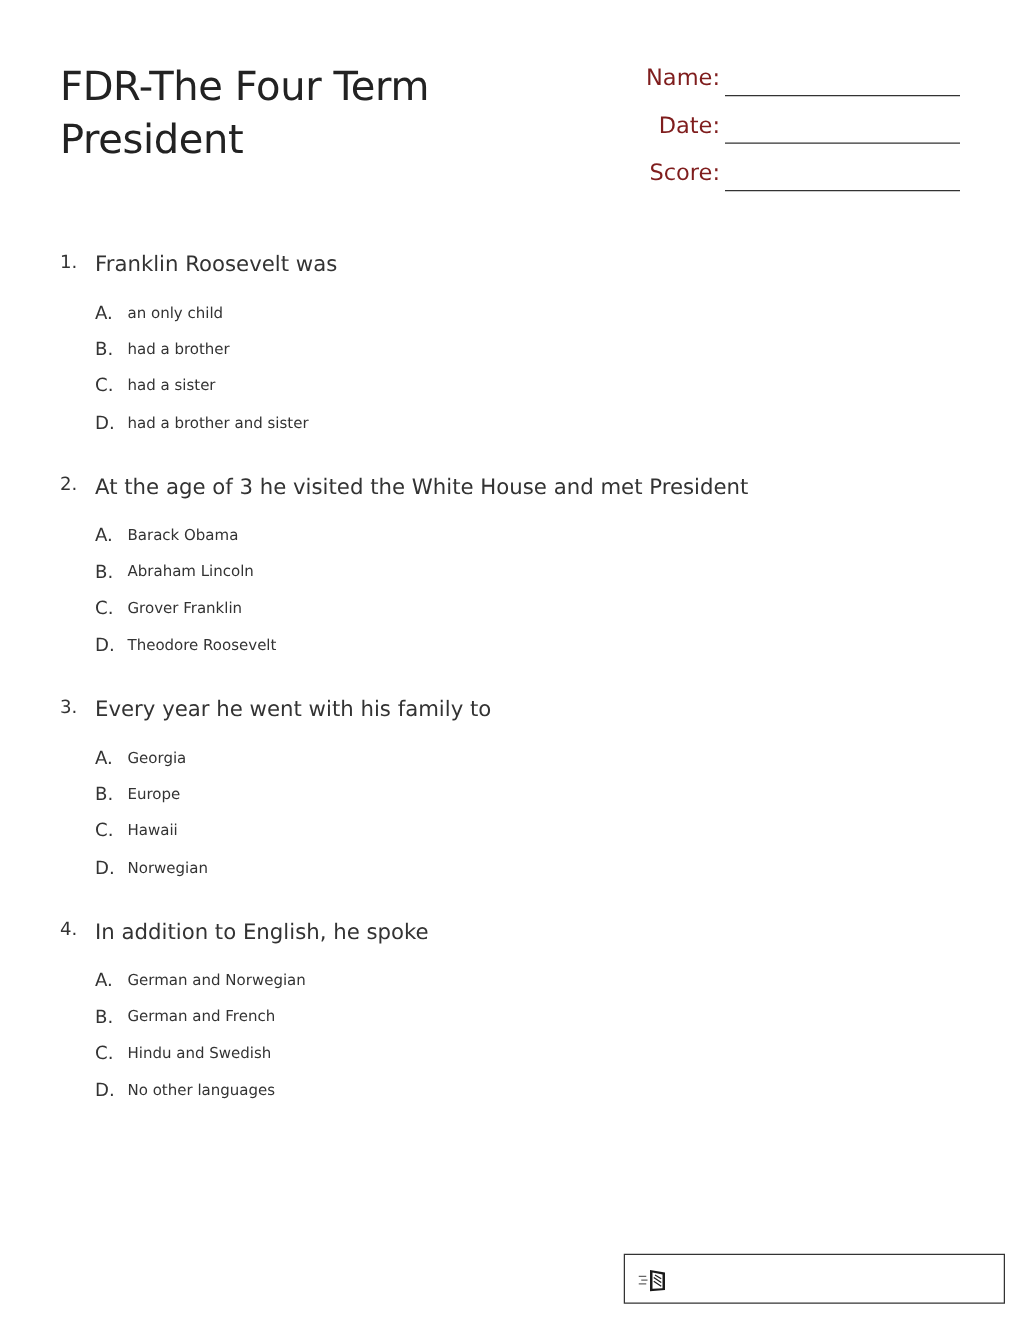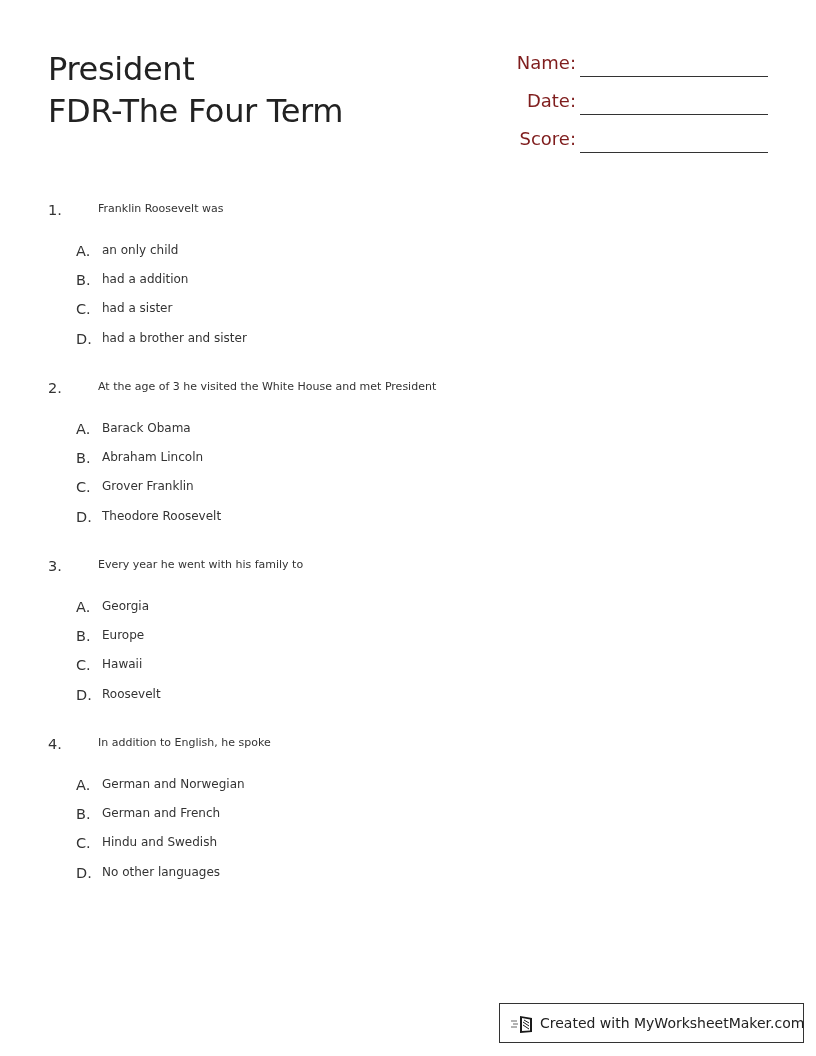--- a/index.html
+++ b/index.html
@@ -19,37 +19,37 @@
       position: absolute; right: 194px; top: 4px; font-size: 18px; color: #7f1d1d;
       text-align: left; white-space: nowrap;
     }
     .field .line {
       position: absolute; left: 100px; width: 188px; top: 28px; height: 0;
       border-top: 1.5px solid #333;
     }
     .questions { position: absolute; left: 48px; top: 200px; width: 720px; }
     .q { position: absolute; left: 0; width: 720px; }
     .q .num { position: absolute; left: 0; top: 0; font-size: 14.5px; color: #333; }
-    .q .stem { position: absolute; left: 28px; top: 0; font-size: 11px; color: #333; white-space: nowrap; margin-left: 22px; }
+    .q .stem { position: absolute; left: 28px; top: 0; font-size: 17px; color: #333; white-space: nowrap; }
     .opt { position: absolute; left: 28px; height: 22px; }
     .opt .letter { position: absolute; left: 0; top: 0; font-size: 14.5px; color: #333; }
     .opt .text { position: absolute; left: 26px; top: 0; font-size: 12px; color: #333; white-space: nowrap; }
     .footer {
       position: absolute; left: 499px; top: 1003px; width: 305px; height: 40px;
       border: 1.5px solid #333; box-sizing: border-box; background: #fff;
     }
     .footer .logo { position: absolute; left: 10px; top: 10px; width: 26px; height: 20px; }
     .footer .ftext { position: absolute; left: 40px; top: 11px; font-size: 14px; color: #222; white-space: nowrap; }
   </style>
 </head>
 <body>
 
 <div class="title">
+  <div>FDR-The Four Term</div>
   <div>President</div>
-  <div>FDR-The Four Term</div>
 </div>
 
 <div class="fields">
   <div class="field" style="top:0px;">
     <span class="lbl">Name:</span>
     <span class="line"></span>
   </div>
   <div class="field" style="top:38px;">
     <span class="lbl">Date:</span>
     <span class="line"></span>
@@ -64,21 +64,21 @@
 
   <div class="q" style="top:2px;">
     <span class="num">1.</span>
     <span class="stem">Franklin Roosevelt was</span>
     <div class="opt" style="top:41px;">
       <span class="letter">A.</span>
       <span class="text">an only child</span>
     </div>
     <div class="opt" style="top:70px;">
       <span class="letter">B.</span>
-      <span class="text">had a addition</span>
+      <span class="text">had a brother</span>
     </div>
     <div class="opt" style="top:99px;">
       <span class="letter">C.</span>
       <span class="text">had a sister</span>
     </div>
     <div class="opt" style="top:129px;">
       <span class="letter">D.</span>
       <span class="text">had a brother and sister</span>
     </div>
   </div>
@@ -114,21 +114,21 @@
     <div class="opt" style="top:70px;">
       <span class="letter">B.</span>
       <span class="text">Europe</span>
     </div>
     <div class="opt" style="top:99px;">
       <span class="letter">C.</span>
       <span class="text">Hawaii</span>
     </div>
     <div class="opt" style="top:129px;">
       <span class="letter">D.</span>
-      <span class="text">Roosevelt</span>
+      <span class="text">Norwegian</span>
     </div>
   </div>
 
   <div class="q" style="top:536px;">
     <span class="num">4.</span>
     <span class="stem">In addition to English, he spoke</span>
     <div class="opt" style="top:41px;">
       <span class="letter">A.</span>
       <span class="text">German and Norwegian</span>
     </div>
@@ -153,14 +153,13 @@
       <line x1="1" y1="7" x2="7" y2="7" stroke="#666" stroke-width="1"></line>
       <line x1="3" y1="10" x2="8" y2="10" stroke="#666" stroke-width="1"></line>
       <line x1="1" y1="13" x2="7" y2="13" stroke="#666" stroke-width="1"></line>
       <polygon points="10,2 22,4 22,18 10,19" fill="#1a1a1a"></polygon>
       <polygon points="12,4 20,5.5 20,16.5 12,17" fill="#ffffff"></polygon>
       <line x1="13" y1="8" x2="19" y2="12" stroke="#1a1a1a" stroke-width="1"></line>
       <line x1="13" y1="11" x2="19" y2="15" stroke="#1a1a1a" stroke-width="1"></line>
       <line x1="14" y1="6" x2="19" y2="9" stroke="#1a1a1a" stroke-width="1"></line>
     </svg>
   </span>
-  <span class="ftext">Created with MyWorksheetMaker.com</span>
 </div>
 
 </body></html>

